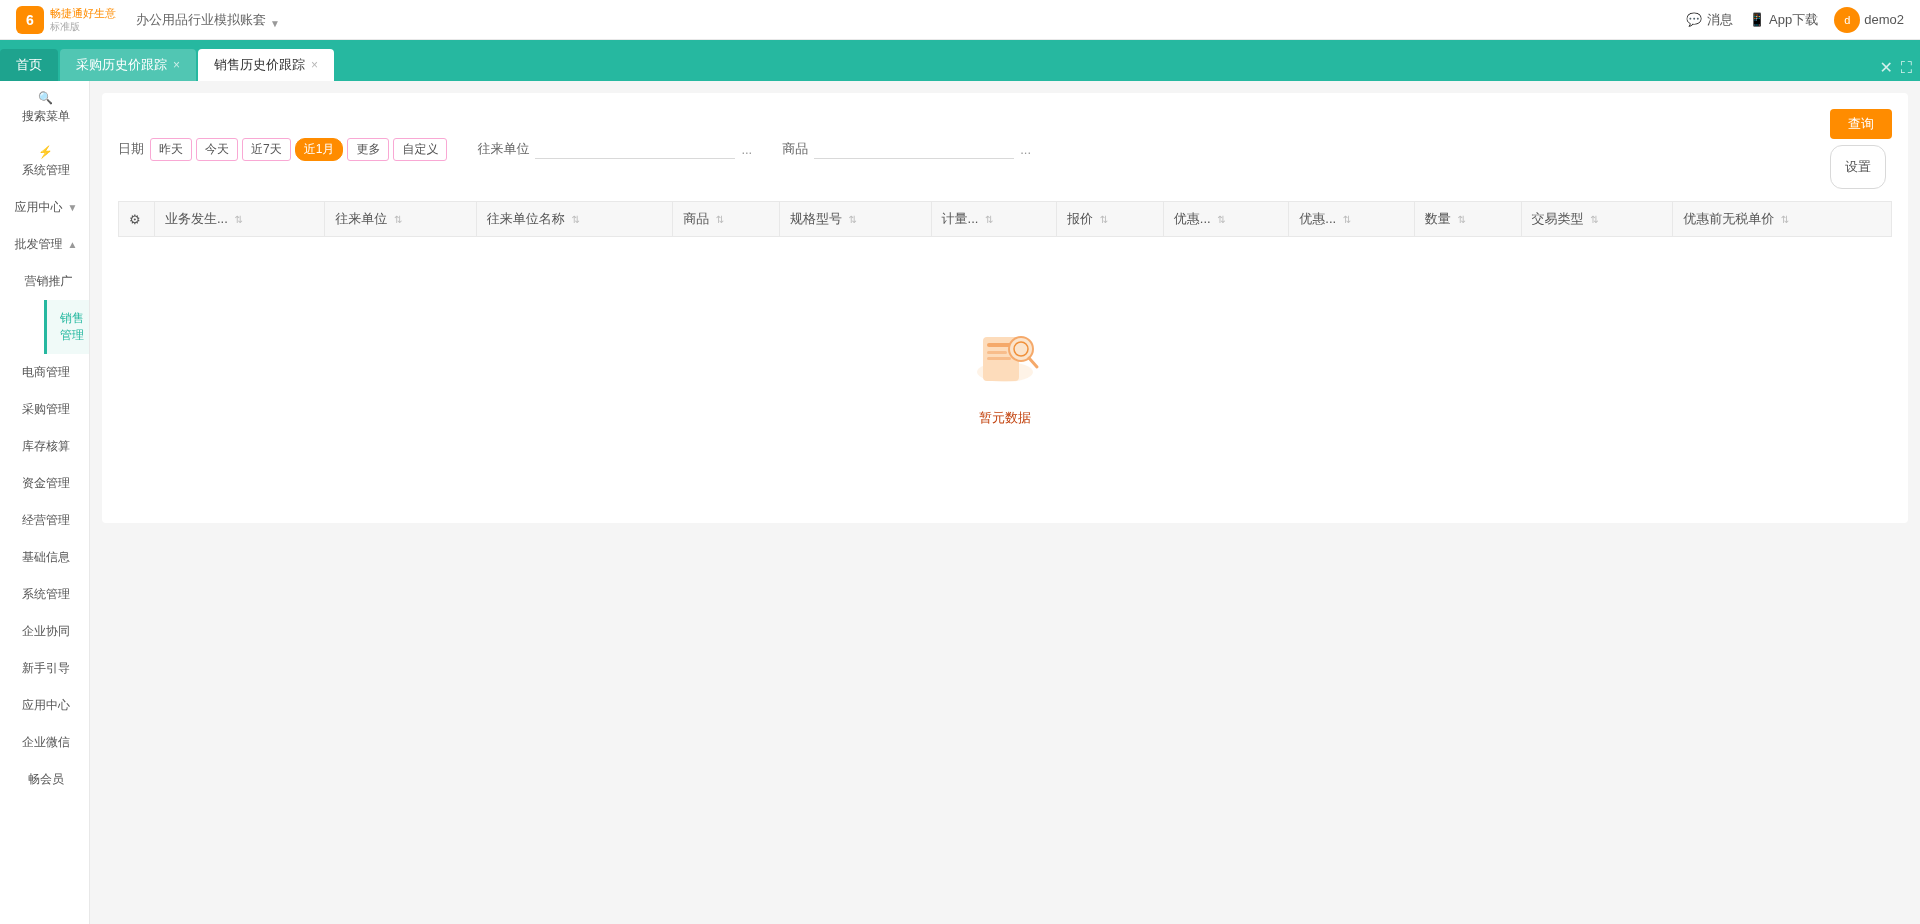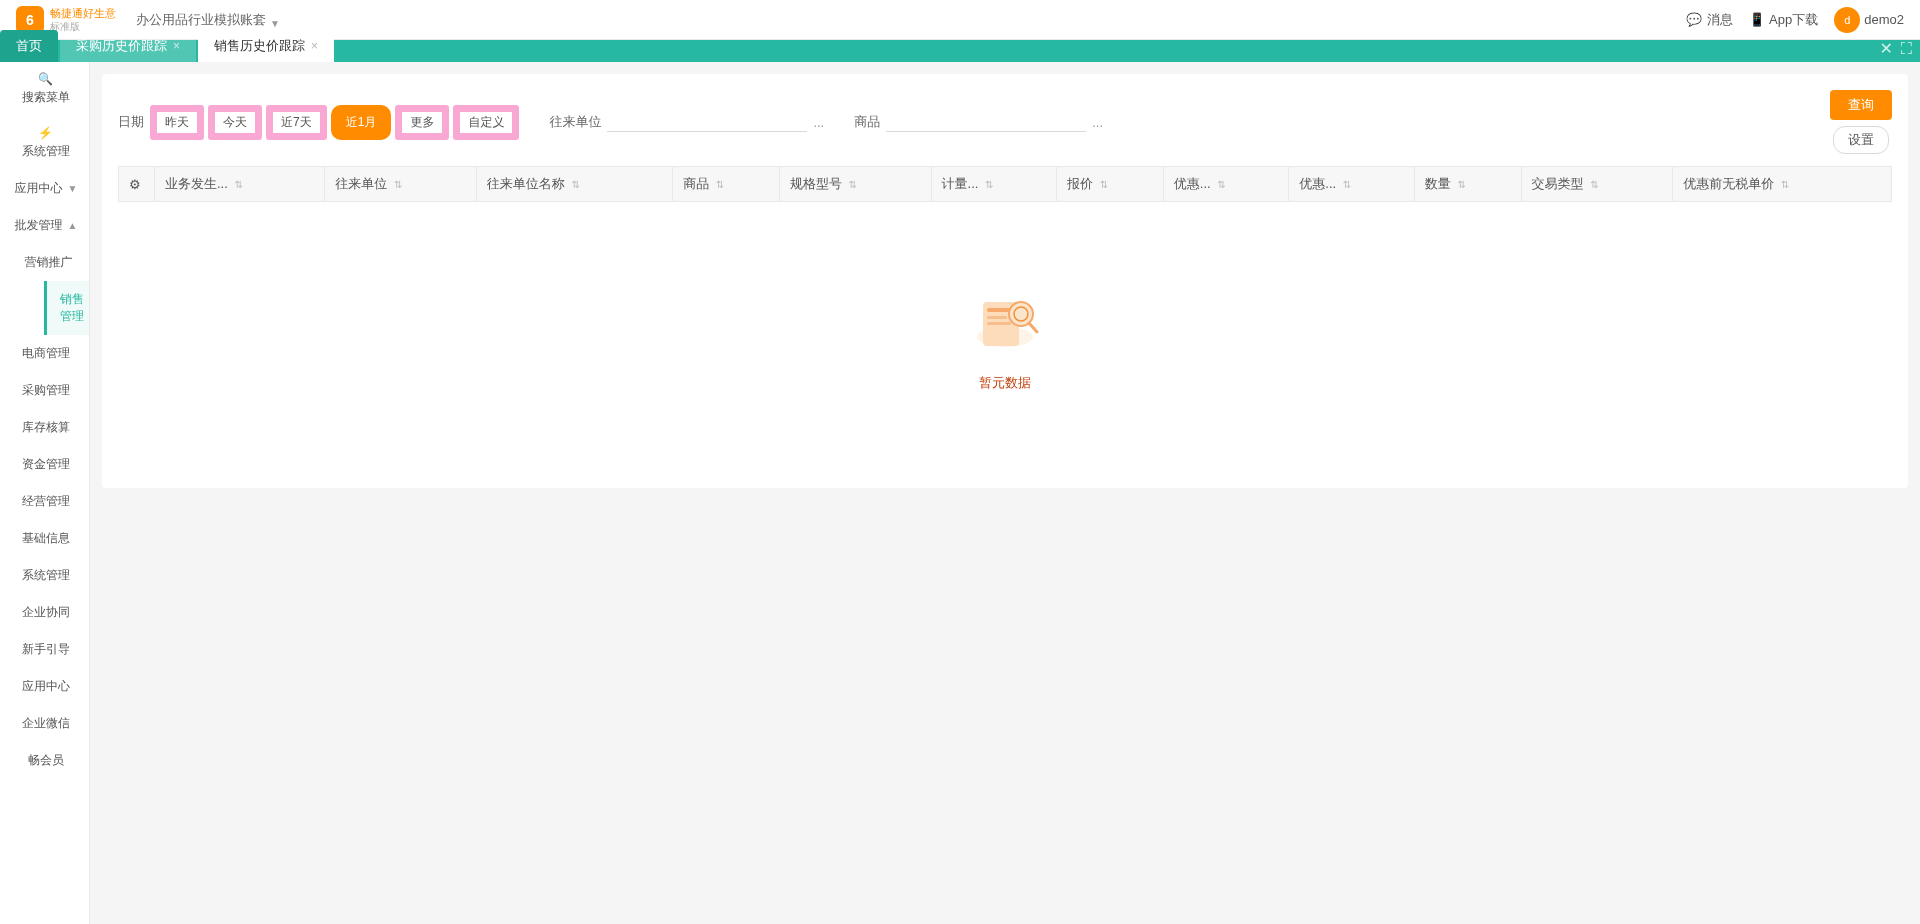--- a/index.html
+++ b/index.html
@@ -11,21 +11,21 @@
     .logo-area { display: flex; align-items: center; gap: 6px; }
     .logo-icon { width: 28px; height: 28px; background: #ff8c00; border-radius: 6px; display: flex; align-items: center; justify-content: center; color: white; font-size: 14px; font-weight: bold; }
     .logo-text { font-size: 11px; color: #ff8c00; line-height: 1.3; }
     .app-selector { display: flex; align-items: flex-end; gap: 4px; color: #666; font-size: 13px; cursor: pointer; margin-left: 12px; }
     .app-selector-arrow { font-size: 10px; color: #999; }
     .top-bar-right { display: flex; align-items: center; gap: 16px; }
     .top-bar-action { display: flex; align-items: center; gap: 4px; color: #555; font-size: 13px; cursor: pointer; }
     .user-avatar { width: 26px; height: 26px; border-radius: 50%; background: #ff8c00; display: flex; align-items: center; justify-content: center; color: white; font-size: 11px; }
 
     
-    .tab-bar { height: 22px; background: #26b8a0; display: flex; align-items: flex-end; padding-left: 0; flex-shrink: 0; }
+    .tab-bar { height: 41px; background: #26b8a0; display: flex; align-items: flex-end; padding-left: 0; flex-shrink: 0; }
     .tab { height: 32px; padding: 0 16px; display: flex; align-items: center; gap: 6px; font-size: 13px; cursor: pointer; border-radius: 4px 4px 0 0; margin-right: 2px; }
     .tab.home { background: #1ea38e; color: #fff; margin-left: 0; }
     .tab.inactive { background: rgba(255,255,255,0.2); color: #fff; }
     .tab.active { background: #fff; color: #333; }
     .tab-close { font-size: 12px; color: inherit; opacity: 0.7; cursor: pointer; }
     .tab-bar-actions { margin-left: auto; display: flex; align-items: center; gap: 8px; padding-right: 8px; padding-bottom: 4px; }
     .tab-bar-btn { color: #fff; font-size: 16px; cursor: pointer; opacity: 0.8; }
 
     
     .main-layout { display: flex; flex: 1; overflow: hidden; }
@@ -51,26 +51,26 @@
     .page-actions { display: flex; align-items: center; gap: 12px; }
     .page-action-btn { display: flex; align-items: center; gap: 4px; font-size: 13px; color: #555; cursor: pointer; }
     .checkbox-wrapper { display: flex; align-items: center; gap: 4px; font-size: 13px; color: #555; }
     .checkbox-checked { width: 14px; height: 14px; background: #26b8a0; border-radius: 2px; display: flex; align-items: center; justify-content: center; color: white; font-size: 10px; }
 
     
     .filter-row { display: flex; align-items: flex-start; gap: 16px; margin-bottom: 12px; flex-wrap: wrap; }
     .filter-group { display: flex; align-items: center; gap: 6px; }
     .filter-label { font-size: 13px; color: #666; white-space: nowrap; }
     .date-buttons { display: flex; align-items: center; gap: 4px; }
-    .date-btn { padding: 2px 8px; border: 7px solid #f9a8d4; border-radius: 3px; background: #fff; font-size: 12px; color: #555; cursor: pointer; }
+    .date-btn { padding: 2px 8px; border: 1px solid #f9a8d4; border-radius: 3px; background: #fff; font-size: 12px; color: #555; cursor: pointer; }
     .date-btn.active { background: #ff8c00; color: #fff; border-color: #ff8c00; border-radius: 10px; }
     .filter-input { border: none; border-bottom: 1px solid #d9d9d9; padding: 2px 4px; font-size: 13px; color: #333; width: 180px; outline: none; background: transparent; }
     .filter-dots { color: #999; font-size: 13px; cursor: pointer; }
     .query-btn { background: #ff8c00; color: #fff; border: none; padding: 6px 18px; border-radius: 4px; font-size: 13px; cursor: pointer; }
-    .settings-btn { background: #fff; color: #555; border: 1px solid #d9d9d9; padding: 4px 14px; border-radius: 12px; font-size: 13px; cursor: pointer; }
+    .settings-btn { background: #fff; color: #555; border: 1px solid #d9d9d9; padding: 12px 14px; border-radius: 12px; font-size: 13px; cursor: pointer; }
 
     
     .data-table { width: 100%; border-collapse: collapse; margin-top: 8px; font-size: 13px; }
     .data-table th { background: #f7f7f7; border: 1px solid #e8e8e8; padding: 8px 10px; text-align: left; font-weight: normal; color: #555; white-space: nowrap; }
     .table-settings-col { width: 36px; text-align: center; }
     .sort-icon { font-size: 10px; color: #bbb; margin-left: 3px; }
 
     
     .empty-state { display: flex; flex-direction: column; align-items: center; justify-content: center; padding: 80px 0; }
     .empty-icon { width: 80px; height: 80px; position: relative; }
@@ -222,21 +222,21 @@
                 <input class="filter-input" type="text" style="width: 200px;">
                 <span class="filter-dots">...</span>
               </div>
 
               <div class="filter-group" style="margin-left:20px;">
                 <span class="filter-label">商品</span>
                 <input class="filter-input" type="text" style="width: 200px;">
                 <span class="filter-dots">...</span>
               </div>
 
-              <div style="margin-left:auto;display:flex;flex-direction:column;gap:6px;align-items:center;">
+              <div style="margin-left:auto;display:flex;flex-direction:column;gap:6px;align-items:flex-start;">
                 <button class="query-btn">查询</button>
                 <button class="settings-btn">设置</button>
               </div>
             </div>
           </div>
         </div>
 
         <table class="data-table">
           <thead>
             <tr>

